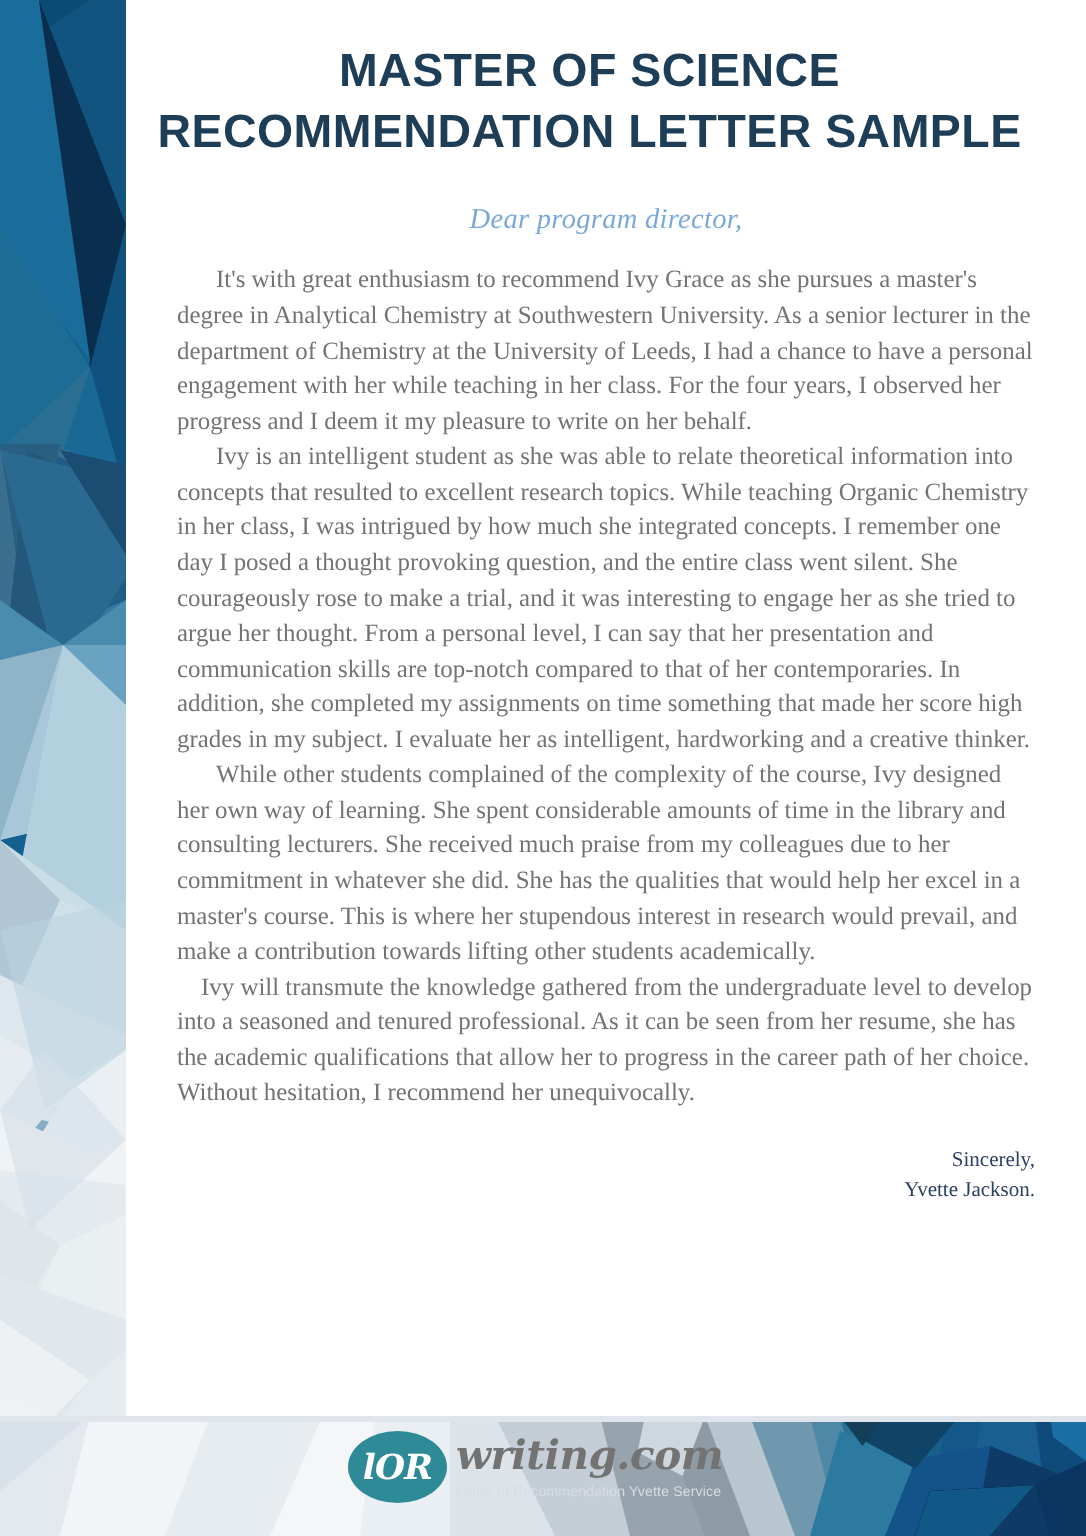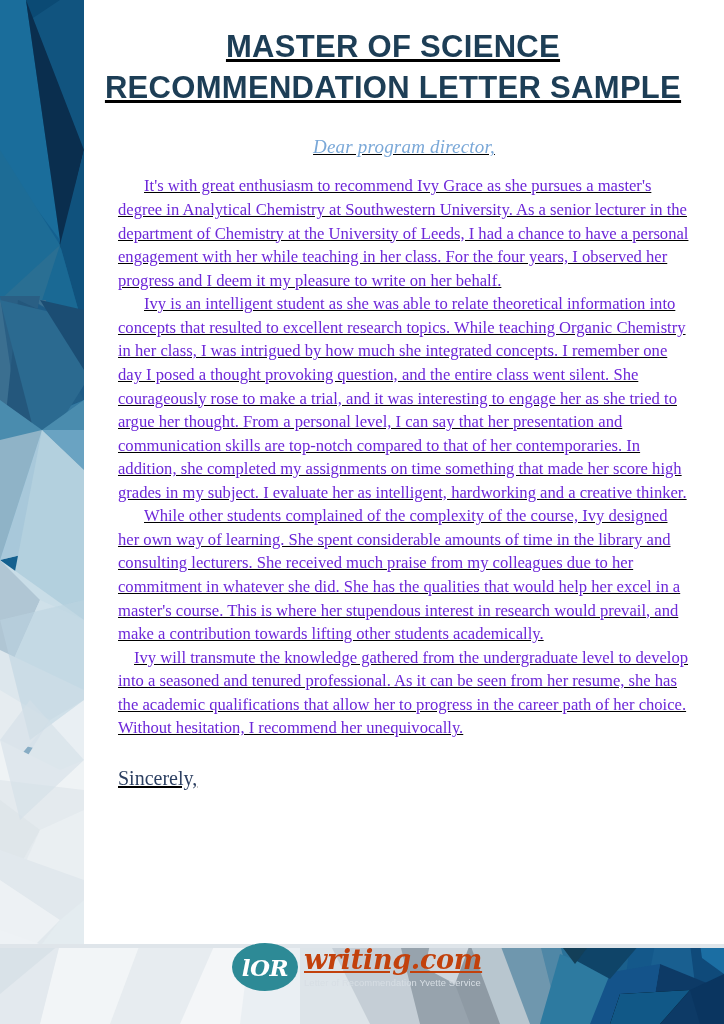--- a/index.html
+++ b/index.html
@@ -38,21 +38,20 @@
   }
   .footer-band svg { display: block; }
 
   
   .content {
     position: absolute;
     left: 104px;
     top: 0;
     width: 586px;
     height: 1024px;
-    text-decoration: underline;
   }
 
   .doc-title {
     margin: 0;
     padding-top: 26px;
     text-align: center;
     font-family: "Liberation Sans", "DejaVu Sans", sans-serif;
     font-weight: bold;
     font-size: 31px;
     line-height: 1.33;
@@ -76,43 +75,44 @@
   .letter-body {
     padding-top: 16px;
     padding-left: 14px;
     width: 572px;
   }
 
   .letter-body p {
     margin: 0;
     font-size: 16.6px;
     line-height: 1.42;
-    color: #6d28d9;
+    color: #737373;
     text-indent: 26px;
     text-align: left;
   }
   .letter-body p.indent-small { text-indent: 16px; }
 
   .closing {
     padding-top: 24px;
     padding-left: 14px;
   }
   .closing p {
     margin: 0;
-    font-size: 20px;
+    font-size: 14px;
     line-height: 1.45;
     color: #2c3f61;
     text-indent: 0;
+    text-align: right;
   }
 
   
   .logo {
     position: absolute;
     left: 232px;
-    bottom: 31px;
+    bottom: 20px;
     display: flex;
     align-items: center;
     height: 52px;
   }
   .logo-badge {
     width: 66px;
     height: 48px;
     border-radius: 50%;
     background: #2d8a96;
     display: flex;
@@ -136,24 +136,23 @@
     justify-content: center;
     padding-left: 10px;
     position: relative;
     z-index: 1;
   }
   .logo-word {
     font-family: "DejaVu Serif", "Liberation Serif", serif;
     font-style: italic;
     font-weight: bold;
     font-size: 27px;
-    color: #c2410c;
+    color: #737373;
     line-height: 1;
     letter-spacing: -0.3px;
-    text-decoration: underline;
   }
   .logo-tagline {
     font-family: "Liberation Sans", "DejaVu Sans", sans-serif;
     font-size: 9.4px;
     color: #d7dee4;
     line-height: 1;
     padding-top: 5px;
     letter-spacing: 0.1px;
   }
 </style>
@@ -252,20 +251,21 @@
 
     <div class="letter-body">
       <p>It's with great enthusiasm to recommend Ivy Grace as she pursues a master's degree in Analytical Chemistry at Southwestern University. As a senior lecturer in the department of Chemistry at the University of Leeds, I had a chance to have a personal engagement with her while teaching in her class. For the four years, I observed her progress and I deem it my pleasure to write on her behalf.</p>
       <p>Ivy is an intelligent student as she was able to relate theoretical information into concepts that resulted to excellent research topics. While teaching Organic Chemistry in her class, I was intrigued by how much she integrated concepts. I remember one day I posed a thought provoking question, and the entire class went silent. She courageously rose to make a trial, and it was interesting to engage her as she tried to argue her thought. From a personal level, I can say that her presentation and communication skills are top-notch compared to that of her contemporaries. In addition, she completed my assignments on time something that made her score high grades in my subject. I evaluate her as intelligent, hardworking and a creative thinker.</p>
       <p>While other students complained of the complexity of the course, Ivy designed her own way of learning. She spent considerable amounts of time in the library and consulting lecturers. She received much praise from my colleagues due to her commitment in whatever she did. She has the qualities that would help her excel in a master's course. This is where her stupendous interest in research would prevail, and make a contribution towards lifting other students academically.</p>
       <p class="indent-small">Ivy will transmute the knowledge gathered from the undergraduate level to develop into a seasoned and tenured professional. As it can be seen from her resume, she has the academic qualifications that allow her to progress in the career path of her choice. Without hesitation, I recommend her unequivocally.</p>
     </div>
 
     <div class="closing">
       <p>Sincerely,</p>
+      <p>Yvette Jackson.</p>
     </div>
   </div>
 
   <div class="logo">
     <div class="logo-badge">
       <span>lOR</span>
     </div>
     <div class="logo-wordmark">
       <div class="logo-word">writing.com</div>
       <div class="logo-tagline">Letter of Recommendation Yvette Service</div>

